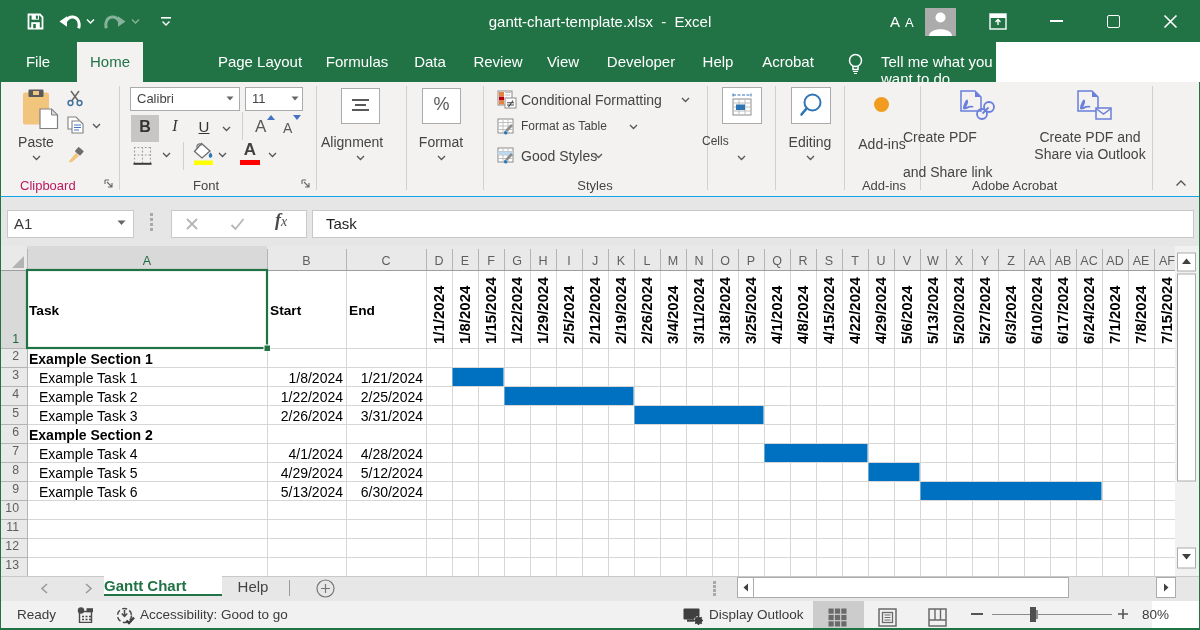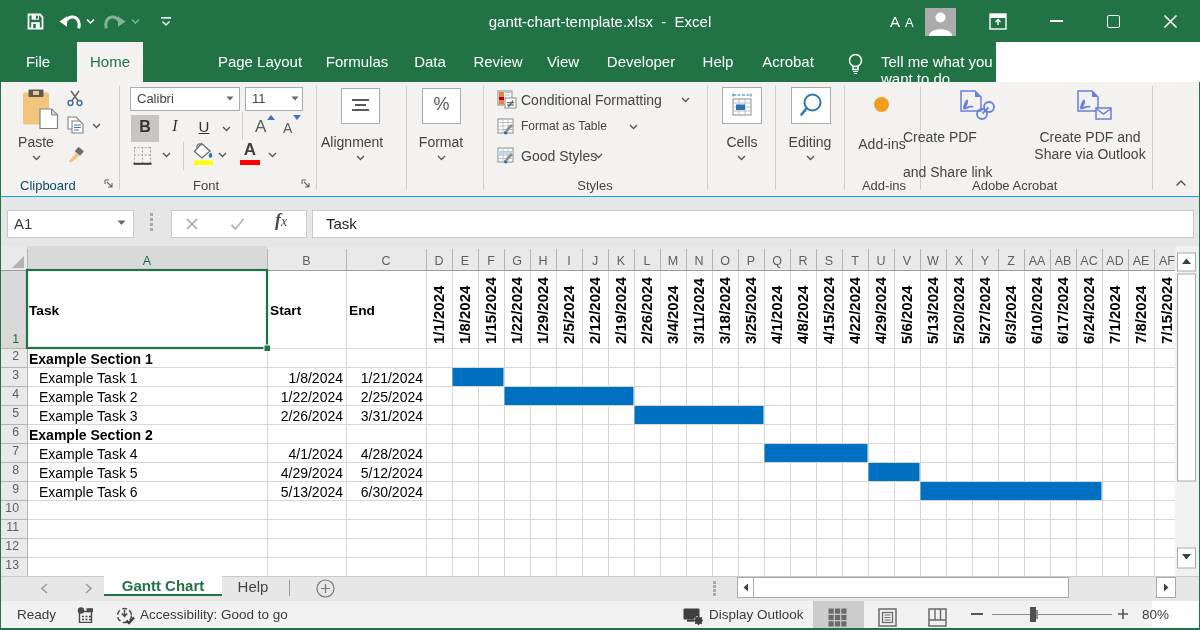--- a/index.html
+++ b/index.html
@@ -110,21 +110,21 @@
         <path d="M5 5 h8 l3 3 v9 h-11 z" fill="#fff" stroke="#808080" stroke-width="1.1"></path>
         <path d="M7 9 h7 M7 11.5 h7 M7 14 h5" stroke="#4472c4" stroke-width="1"></path>
       </svg>
 <svg class="ab" style="left:92px;top:41px" width="9" height="6" viewBox="0 0 9 6">
         <path d="M1 1 L4.5 4.5 L8 1" fill="none" stroke="#555" stroke-width="1.3"></path>
       </svg>
 <svg class="ab" style="left:67px;top:65px" width="17" height="16" viewBox="0 0 17 16">
         <rect x="9" y="1" width="7" height="6" rx="1" fill="#6d6d6d" transform="rotate(40 12 4)"></rect>
         <path d="M2 14 L9 6 L12 9 L5 15 Q2 16 2 14z" fill="#f2c57c"></path>
       </svg>
-<div class="ab" style="left:20px;top:96px;font-size:13px;color:#0c4a6e">Clipboard</div>
+<div class="ab" style="left:20px;top:96px;font-size:13px;color:#be185d">Clipboard</div>
 <svg class="ab" style="left:104px;top:97px" width="10" height="10" viewBox="0 0 10 10">
         <path d="M1 1 H5 M1 1 V5 M3 3 L8 8 M8 4 V8 H4" stroke="#666" stroke-width="1.1" fill="none"></path>
       </svg>
 <div class="ab" style="left:130px;top:5px;width:110px;height:24px;background:#fff;border:1px solid #ababab;font-size:13px;line-height:22px;padding-left:6px">Calibri</div>
 <svg class="ab" style="left:226px;top:14px" width="8" height="6" viewBox="0 0 8 6">
         <path d="M0.5 0.5 L4 4.5 L7.5 0.5" fill="#666"></path>
       </svg>
 <div class="ab" style="left:245px;top:5px;width:58px;height:24px;background:#fff;border:1px solid #ababab;font-size:13px;line-height:22px;padding-left:6px">11</div>
 <svg class="ab" style="left:291px;top:14px" width="8" height="6" viewBox="0 0 8 6">
         <path d="M0.5 0.5 L4 4.5 L7.5 0.5" fill="#666"></path>
@@ -222,21 +222,21 @@
 <div class="ab" style="left:560px;top:96px;width:70px;text-align:center;font-size:13px;color:#444">Styles</div>
 <div class="ab" style="left:722px;top:5px;width:40px;height:37px;background:#fff;border:1px solid #ababab"></div>
 <svg class="ab" style="left:731px;top:11px" width="22" height="24" viewBox="0 0 22 24">
         <path d="M1 2 H21 M1 2 m2 0 l-2 0" stroke="none"></path>
         <path d="M2 2 H20" stroke="#2e75b6" stroke-width="1" stroke-dasharray="3 1.5"></path>
         <path d="M2 0.5 V3.5 M20 0.5 V3.5" stroke="#2e75b6" stroke-width="1"></path>
         <rect x="2" y="6" width="18" height="16" fill="#fff" stroke="#8c8c8c"></rect>
         <path d="M2 10 H20 M2 14 H20 M2 18 H20 M8 6 V22 M14 6 V22" stroke="#bfbfbf"></path>
         <rect x="5" y="11.5" width="9" height="5.5" fill="#2e75b6"></rect>
       </svg>
-<div class="ab" style="left:702px;top:52px;width:80px;text-align:center;font-size:14px">Cells</div>
+<div class="ab" style="left:702px;top:52px;width:80px;text-align:left;font-size:12px">Cells</div>
 <svg class="ab" style="left:737px;top:73px" width="9" height="6" viewBox="0 0 9 6">
         <path d="M1 1 L4.5 4.5 L8 1" fill="none" stroke="#555" stroke-width="1.3"></path>
       </svg>
 <div class="ab" style="left:791px;top:5px;width:40px;height:37px;background:#fff;border:1px solid #ababab"></div>
 <svg class="ab" style="left:799px;top:10px" width="25" height="26" viewBox="0 0 25 26">
         <circle cx="13.5" cy="10.5" r="8" fill="none" stroke="#2e75b6" stroke-width="2"></circle>
         <path d="M7.5 16.5 L2.5 22.5" stroke="#2e75b6" stroke-width="2.6" stroke-linecap="round"></path>
       </svg>
 <div class="ab" style="left:770px;top:52px;width:80px;text-align:center;font-size:14px">Editing</div>
 <svg class="ab" style="left:806px;top:73px" width="9" height="6" viewBox="0 0 9 6">
@@ -501,21 +501,21 @@
       <rect x="1177.5" y="302" width="18" height="20" fill="#fff" stroke="#ababab"></rect>
       <path d="M1182 308 L1191 308 L1186.5 313.5 Z" fill="#404040"></path>
     </svg>
 <div class="ab" style="left:0;top:576px;width:1200px;height:25px;background:#e7e7e7;border-top:1px solid #c9c9c9">
 <svg class="ab" style="left:40px;top:6px" width="8" height="11" viewBox="0 0 8 11">
         <path d="M7 1 L2 5.5 L7 10" fill="none" stroke="#9a9a9a" stroke-width="1.6"></path>
       </svg>
 <svg class="ab" style="left:85px;top:6px" width="8" height="11" viewBox="0 0 8 11">
         <path d="M1 1 L6 5.5 L1 10" fill="none" stroke="#9a9a9a" stroke-width="1.6"></path>
       </svg>
-<div class="ab" style="left:104px;top:-1px;width:118px;height:20px;background:#fff;border-bottom:2.5px solid #217346;color:#217346;font-weight:bold;font-size:15px;text-align:center;line-height:20px">Gantt Chart</div>
+<div class="ab" style="left:104px;top:-1px;width:118px;height:20px;background:#fff;border-bottom:2.5px solid #217346;color:#217346;font-weight:bold;font-size:15px;text-align:left;line-height:20px">Gantt Chart</div>
 <div class="ab" style="left:222px;top:-1px;width:62px;height:22px;color:#444;font-size:15px;text-align:center;line-height:21px">Help</div>
 <div class="ab" style="left:289px;top:3px;width:1px;height:16px;background:#9a9a9a"></div>
 <svg class="ab" style="left:316px;top:2px" width="19" height="19" viewBox="0 0 19 19">
         <circle cx="9.5" cy="9.5" r="8.5" fill="none" stroke="#767676" stroke-width="1.2"></circle>
         <path d="M9.5 5 V14 M5 9.5 H14" stroke="#767676" stroke-width="1.2"></path>
       </svg>
 <div class="ab" style="left:713px;top:4px;width:3px;height:3px;background:#a9a9a9"></div>
 <div class="ab" style="left:713px;top:8px;width:3px;height:3px;background:#a9a9a9"></div>
 <div class="ab" style="left:713px;top:12px;width:3px;height:3px;background:#a9a9a9"></div>
 <div class="ab" style="left:713px;top:16px;width:3px;height:3px;background:#a9a9a9"></div>

